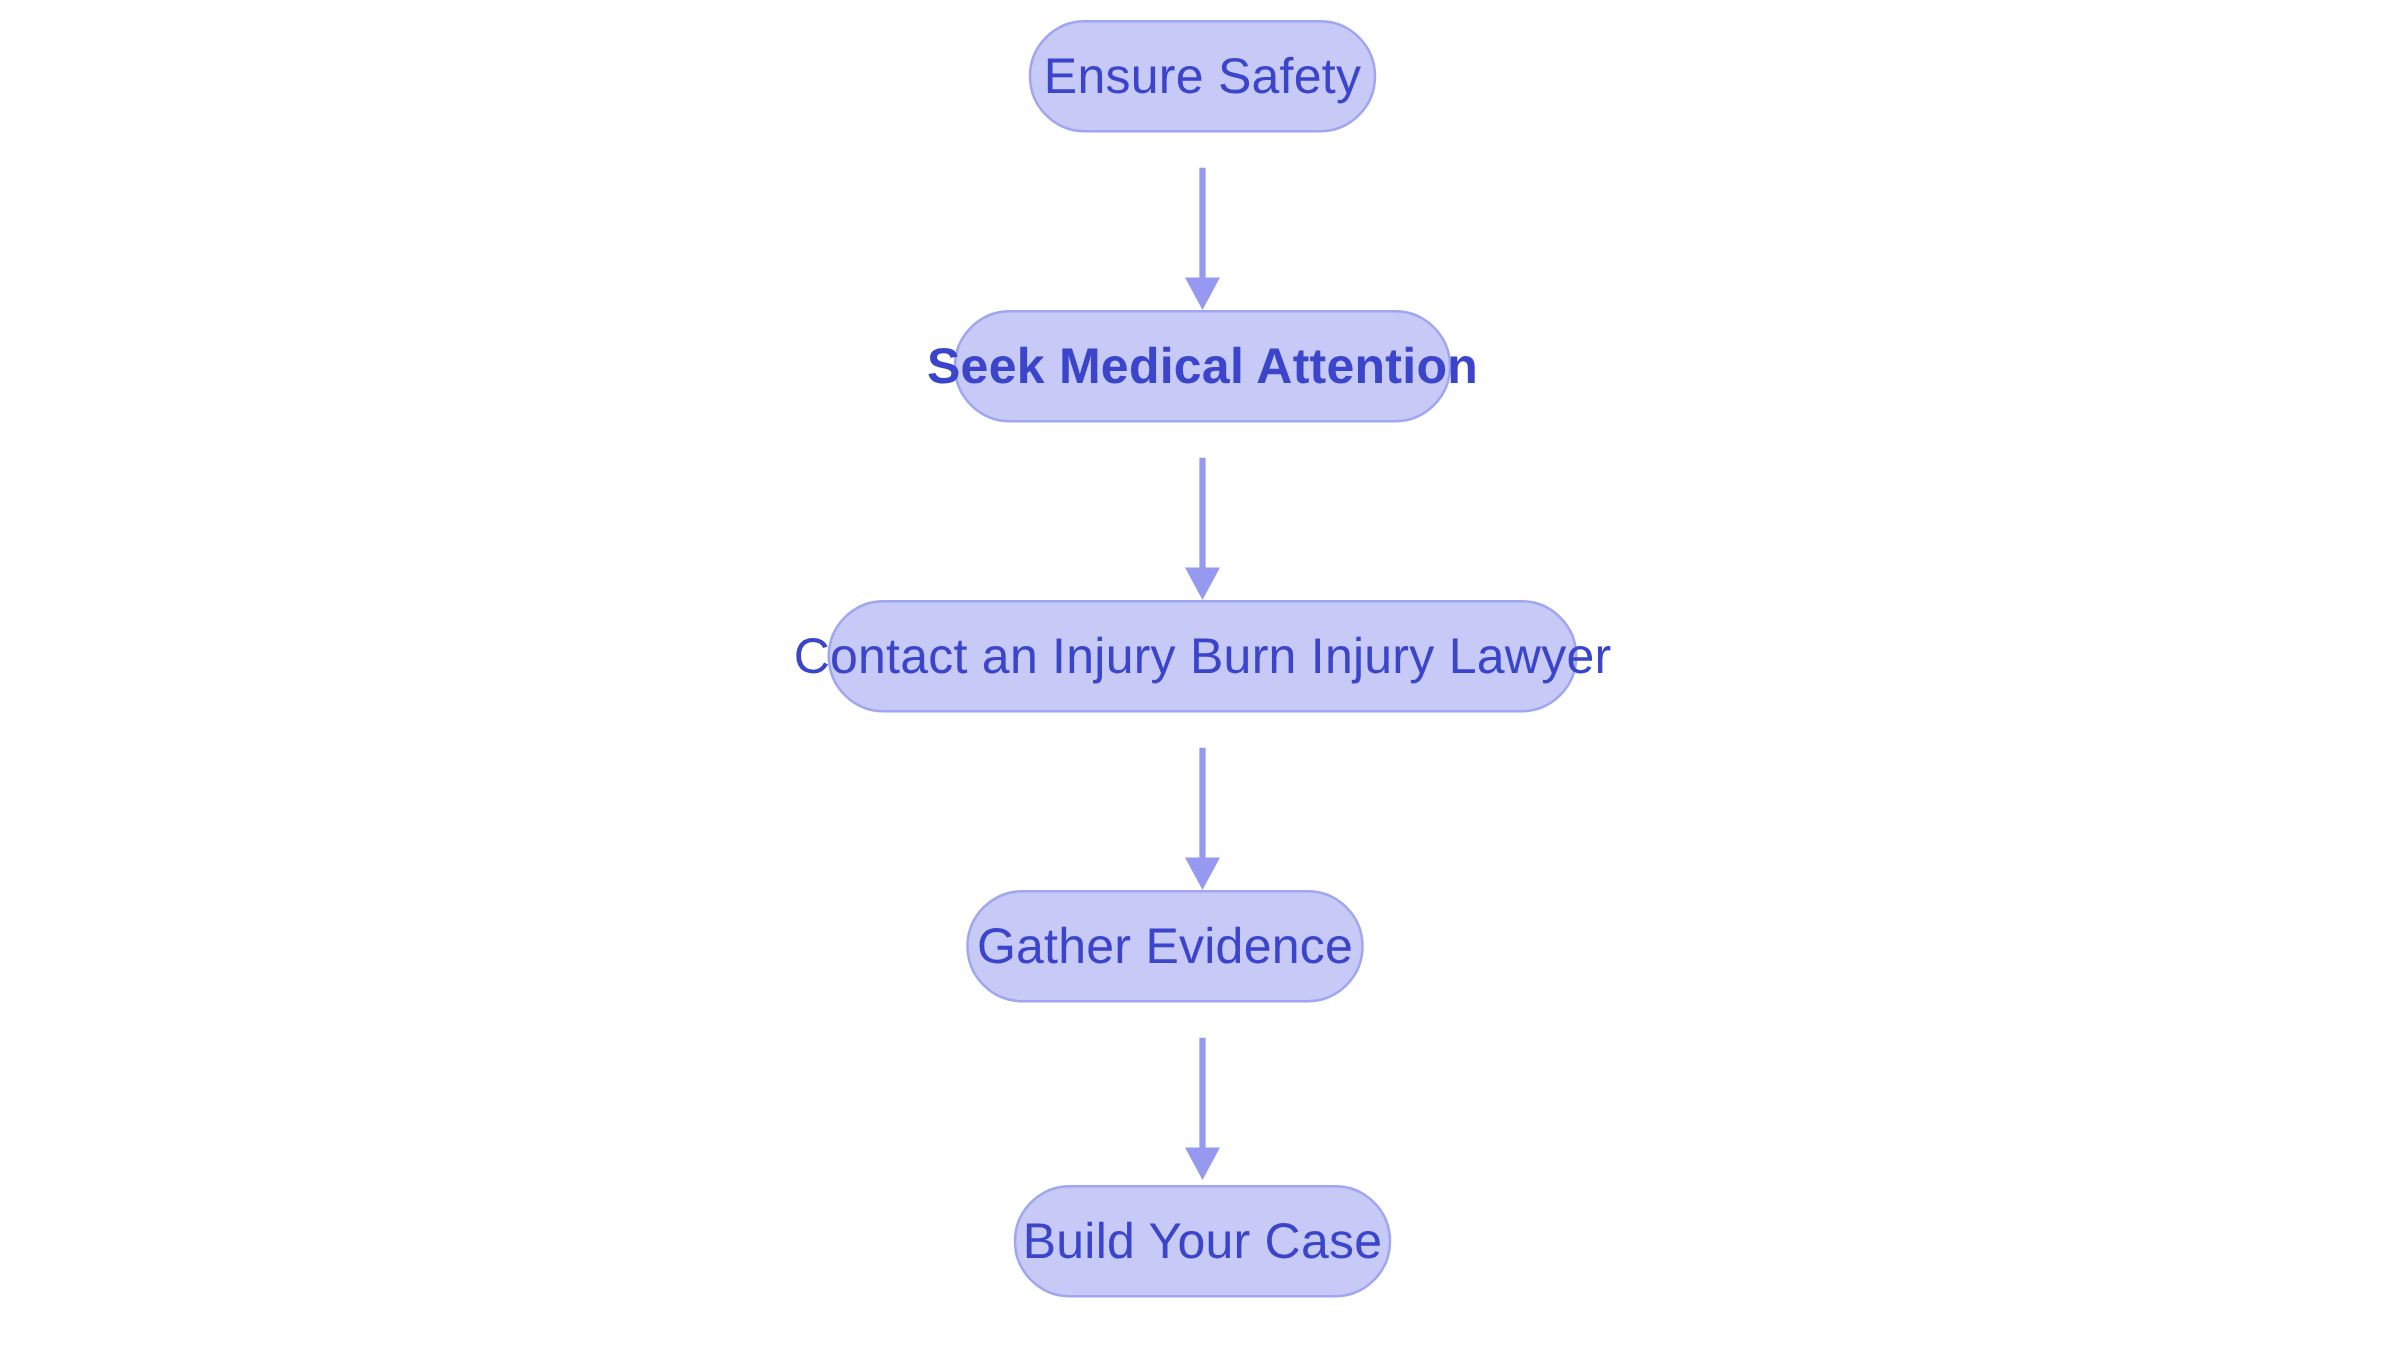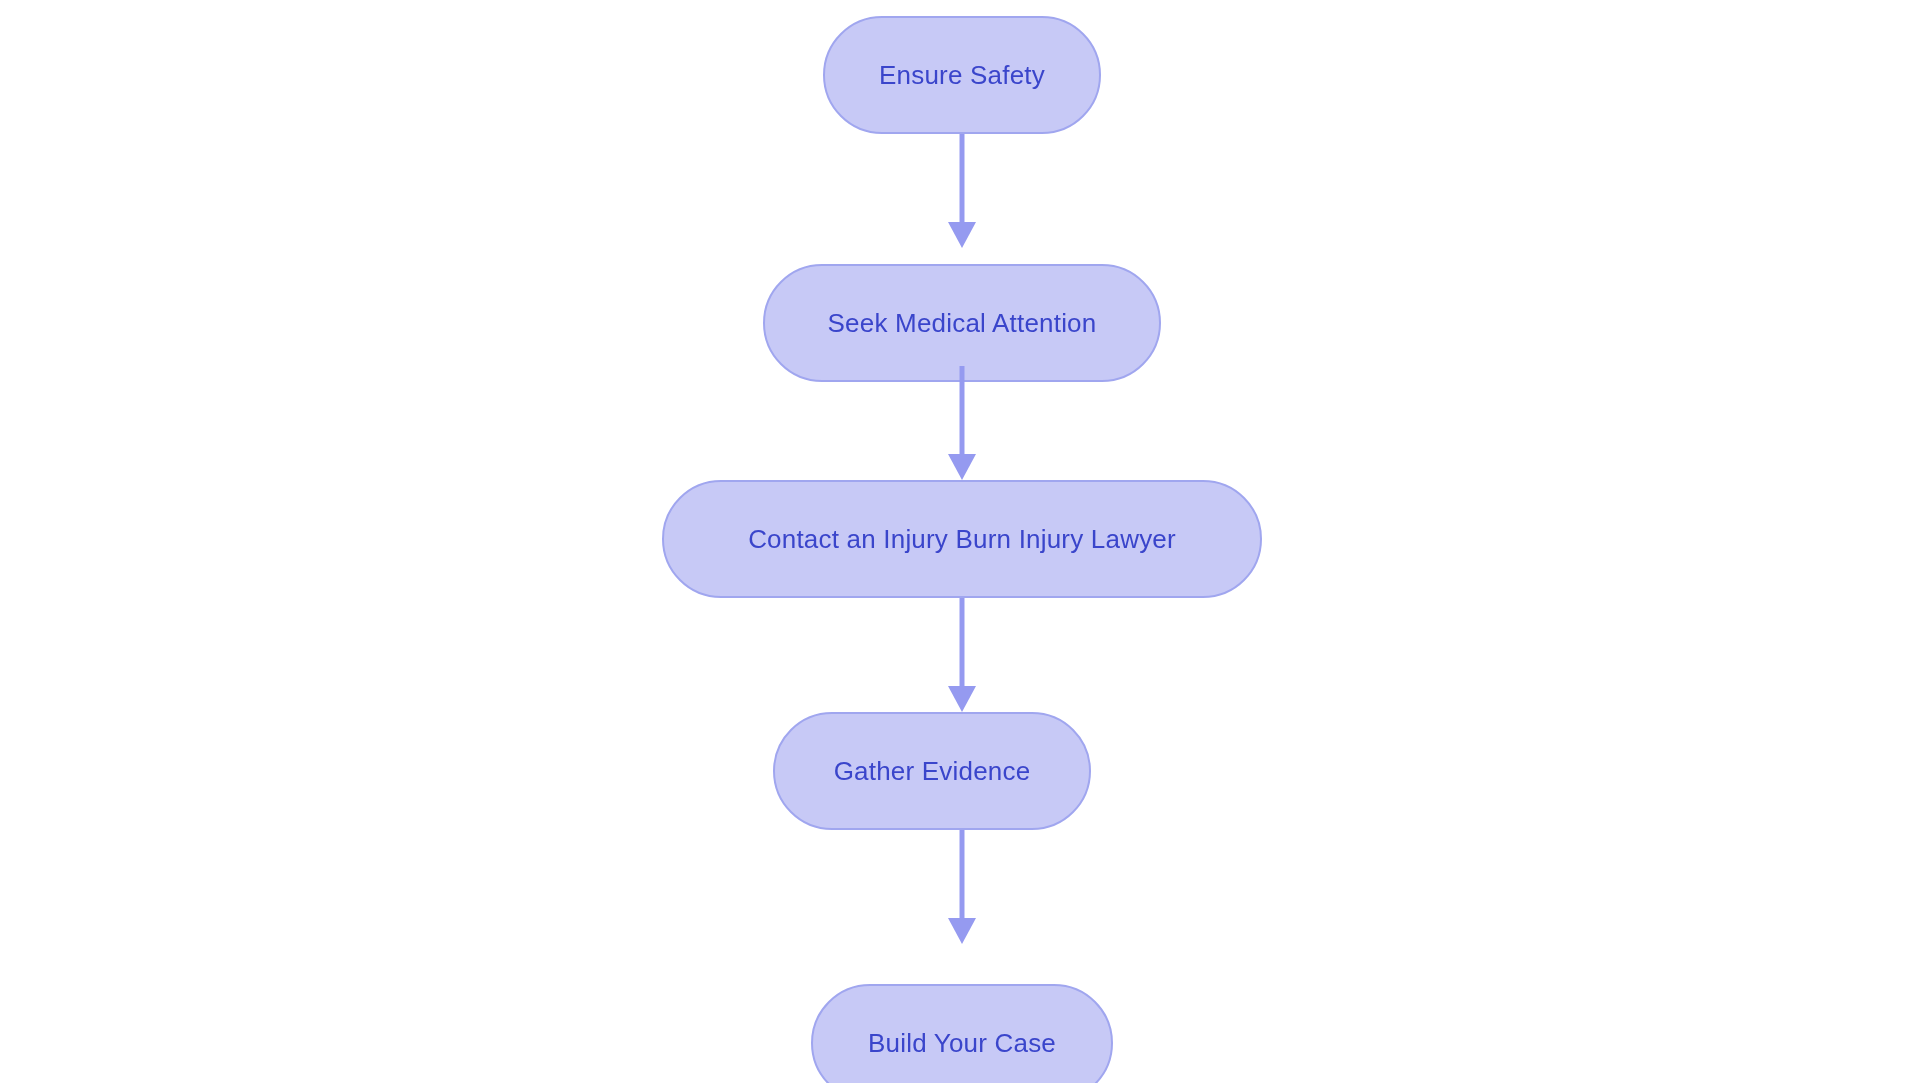--- a/index.html
+++ b/index.html
@@ -10,38 +10,38 @@
   }
   .canvas {
     position: relative;
     width: 1920px;
     height: 1083px;
     background: var(--background, #ffffff);
     overflow: hidden;
   }
   .flow-node {
     position: absolute;
-    height: 118px;
+    height: 90px;
     box-sizing: border-box;
     background: var(--node-fill, #c7c9f6);
     border: 2px solid var(--node-border, #a0a6ef);
     border-radius: 60px;
     display: flex;
     align-items: center;
     justify-content: center;
     color: var(--text, #3a45cb);
-    font-size: 26px;
+    font-size: 40px;
     letter-spacing: 0.2px;
     white-space: nowrap;
   }
   .node-1 { left: 823px; top: 16px;  width: 278px; }
-  .node-2 { left: 763px; top: 264px; width: 398px; }
+  .node-2 { left: 763px; top: 248px; width: 398px; font-weight: bold; }
   .node-3 { left: 662px; top: 480px; width: 600px; }
   .node-4 { left: 773px; top: 712px; width: 318px; }
-  .node-5 { left: 811px; top: 984px; width: 302px; }
+  .node-5 { left: 811px; top: 948px; width: 302px; }
   .flow-arrow {
     position: absolute;
     left: 946px;
     width: 32px;
     height: 114px;
   }
   .arrow-1 { top: 134px; }
   .arrow-2 { top: 366px; }
   .arrow-3 { top: 598px; }
   .arrow-4 { top: 830px; }

